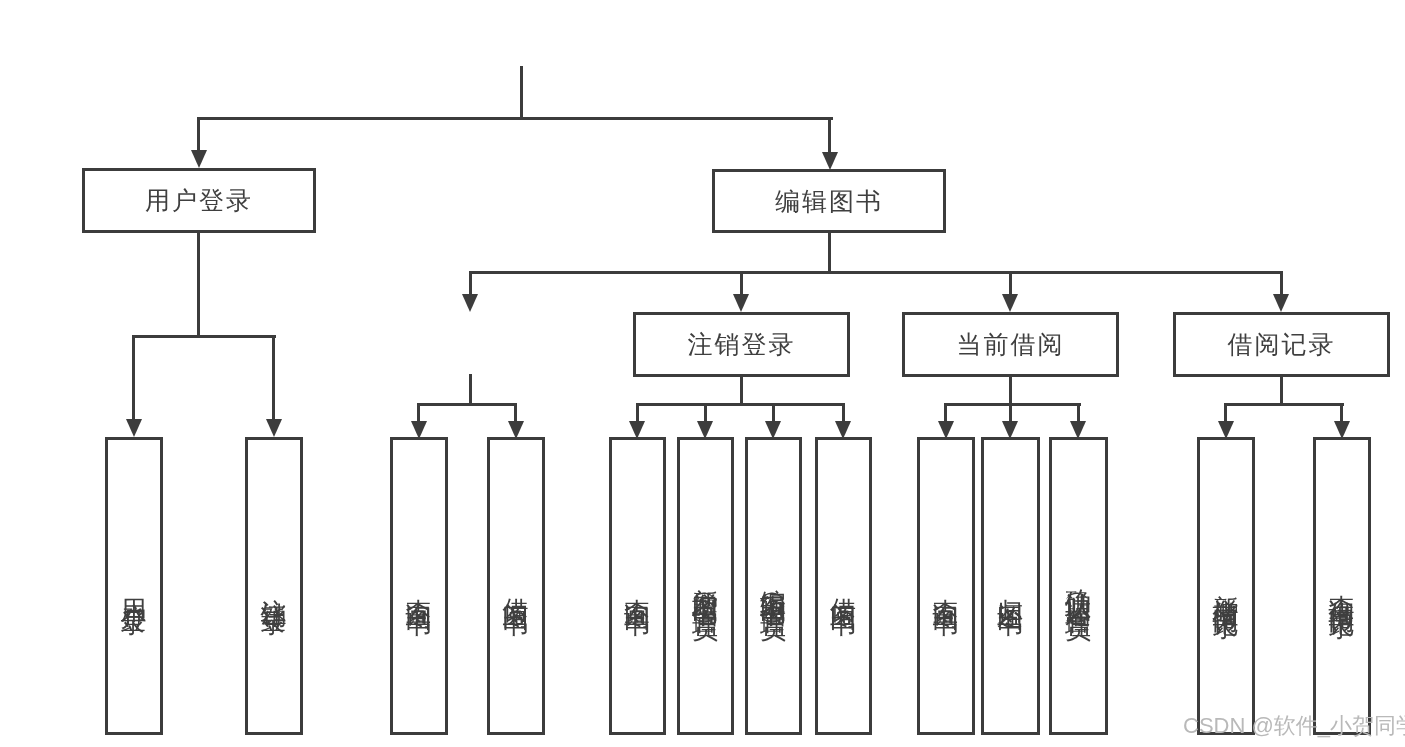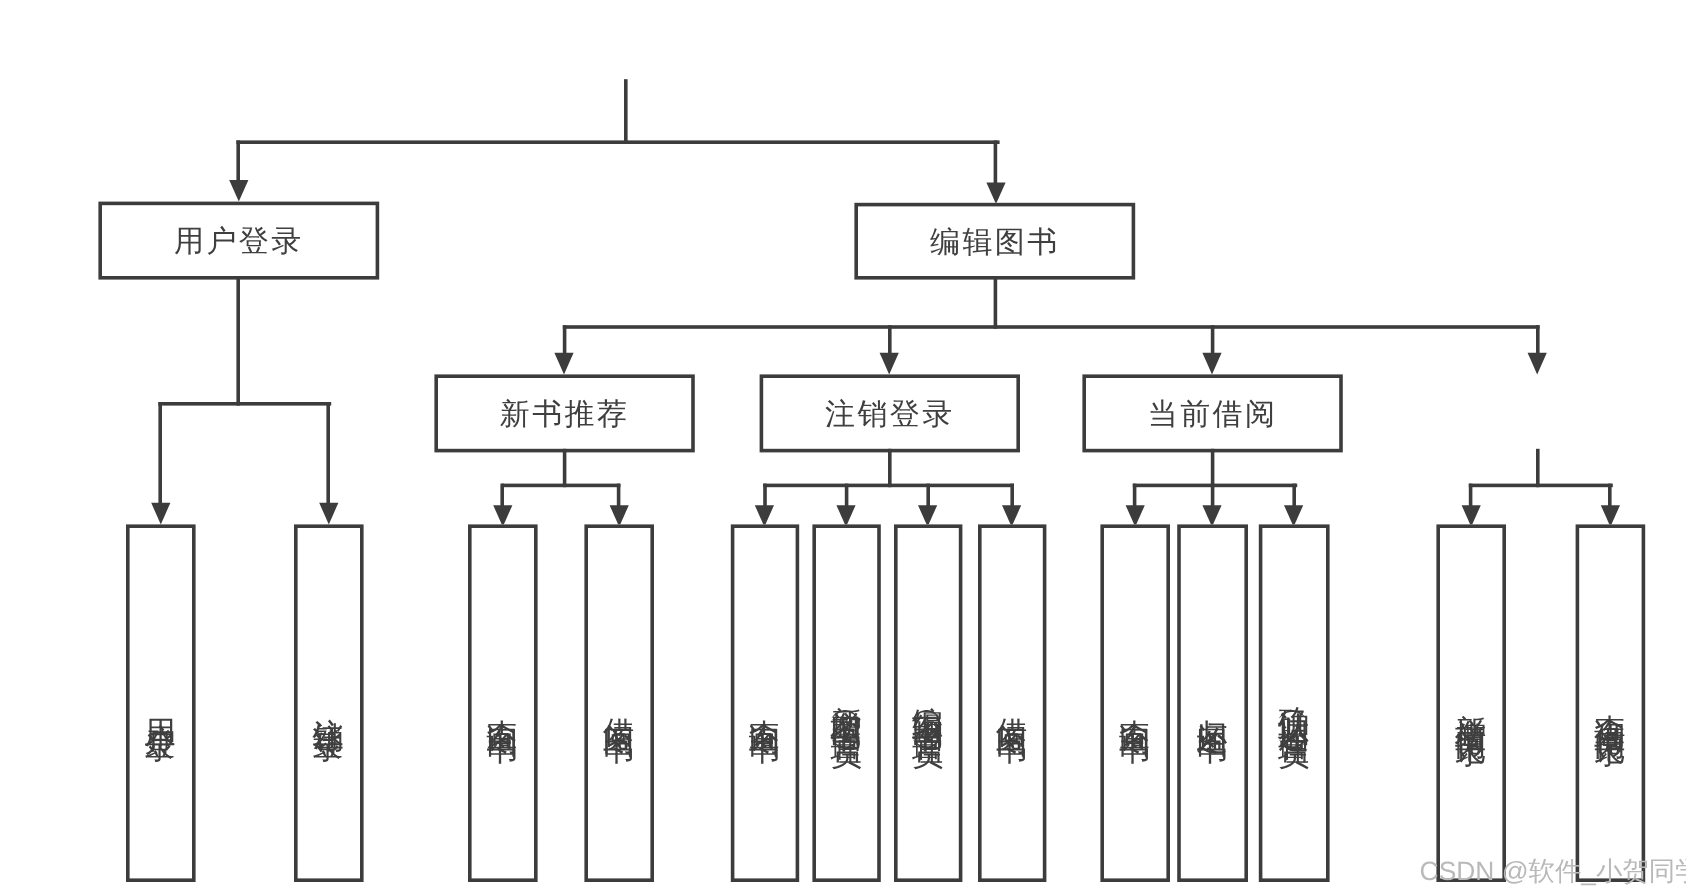--- a/index.html
+++ b/index.html
@@ -91,28 +91,28 @@
   <div class="h" style="left:469px; top:271px; width:814px;"></div>
   <div class="v" style="left:469px; top:271px; height:28px;"></div>
   <div class="arr" style="left:462px; top:294px;"></div>
   <div class="v" style="left:740px; top:271px; height:28px;"></div>
   <div class="arr" style="left:733px; top:294px;"></div>
   <div class="v" style="left:1009px; top:271px; height:28px;"></div>
   <div class="arr" style="left:1002px; top:294px;"></div>
   <div class="v" style="left:1280px; top:271px; height:28px;"></div>
   <div class="arr" style="left:1273px; top:294px;"></div>
 
-  <div class="box" style="left:362px; top:312px; width:217px; height:65px;">
-    <span>新书推荐</span>
-  </div>
   <div class="box" style="left:633px; top:312px; width:217px; height:65px;">
     <span>注销登录</span>
   </div>
   <div class="box" style="left:902px; top:312px; width:217px; height:65px;">
     <span>当前借阅</span>
+  </div>
+  <div class="box" style="left:1173px; top:312px; width:217px; height:65px;">
+    <span>借阅记录</span>
   </div>
 
   <div class="v" style="left:469px; top:374px; height:32px;"></div>
   <div class="v" style="left:740px; top:374px; height:32px;"></div>
   <div class="v" style="left:1009px; top:374px; height:32px;"></div>
   <div class="v" style="left:1280px; top:374px; height:32px;"></div>
 
   <div class="h" style="left:418px; top:403px; width:99px;"></div>
   <div class="h" style="left:636px; top:403px; width:209px;"></div>
   <div class="h" style="left:944px; top:403px; width:137px;"></div>

